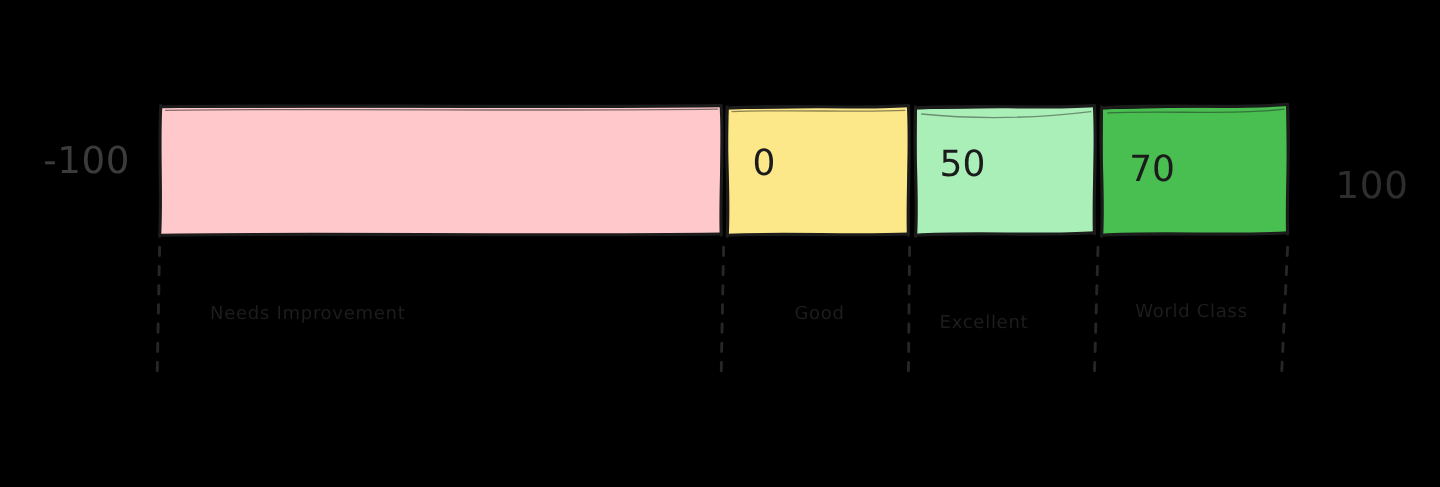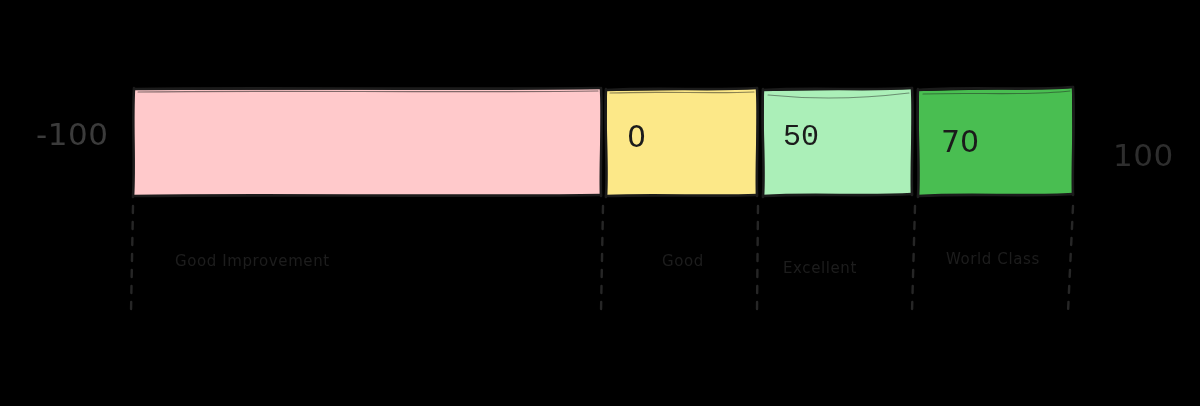--- a/index.html
+++ b/index.html
@@ -24,21 +24,21 @@
   #label-max{left:1113px;top:117px;color:#2e2e2e;margin-top:20px;}
 
   .seg-value{
     position:absolute;
     font-family:"DejaVu Sans", sans-serif;
     font-size:30px;
     color:#1b1b1b;
     white-space:nowrap;
   }
   #value-0 {left:627px;top:119px;}
-  #value-50{left:783px;top:120px;font-family:Liberation Mono, monospace;}
+  #value-50{left:783px;top:120px;}
   #value-70{left:941px;top:124px;}
 
   .tier-label{
     position:absolute;
     font-family:"DejaVu Sans", sans-serif;
     font-size:15px;
     color:#1d1d1d;
     letter-spacing:.6px;
     white-space:nowrap;
     text-align:center;
@@ -100,18 +100,18 @@
     </g>
   </svg>
 
   <div class="edge-label" id="label-min">-100</div>
   <div class="edge-label" id="label-max">100</div>
 
   <div class="seg-value" id="value-0">0</div>
   <div class="seg-value" id="value-50">50</div>
   <div class="seg-value" id="value-70">70</div>
 
-  <div class="tier-label" id="tier-0">Good Improvement</div>
+  <div class="tier-label" id="tier-0">Needs Improvement</div>
   <div class="tier-label" id="tier-1">Good</div>
   <div class="tier-label" id="tier-2">Excellent</div>
   <div class="tier-label" id="tier-3">World Class</div>
 
 </div>
 
 </body></html>

